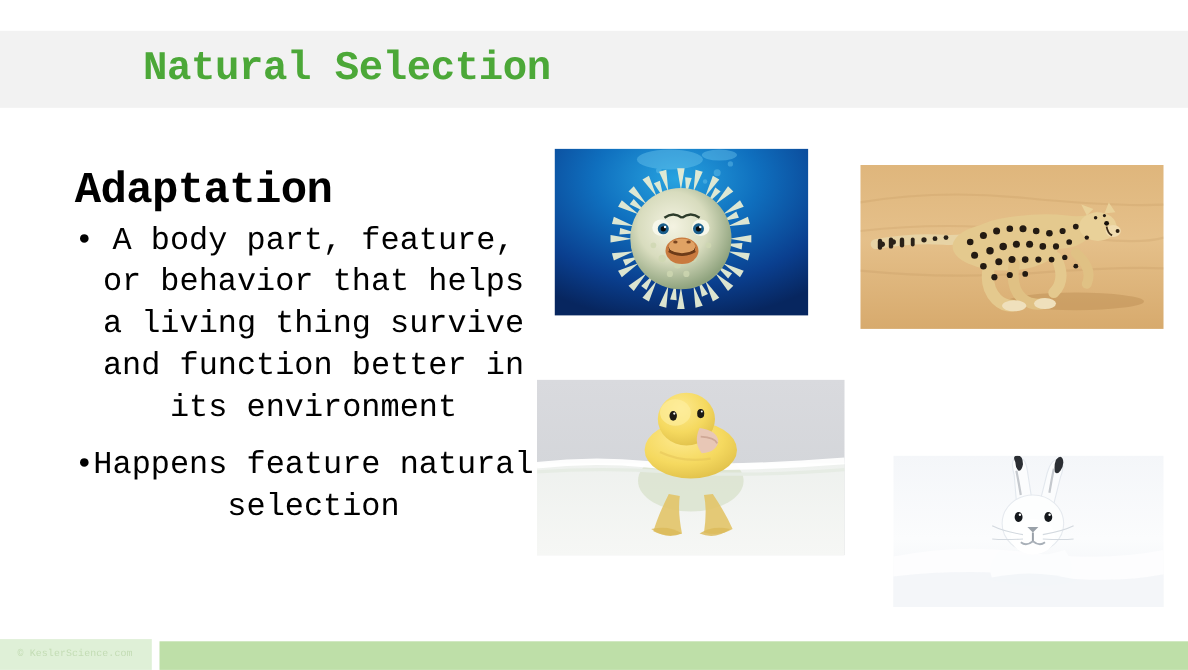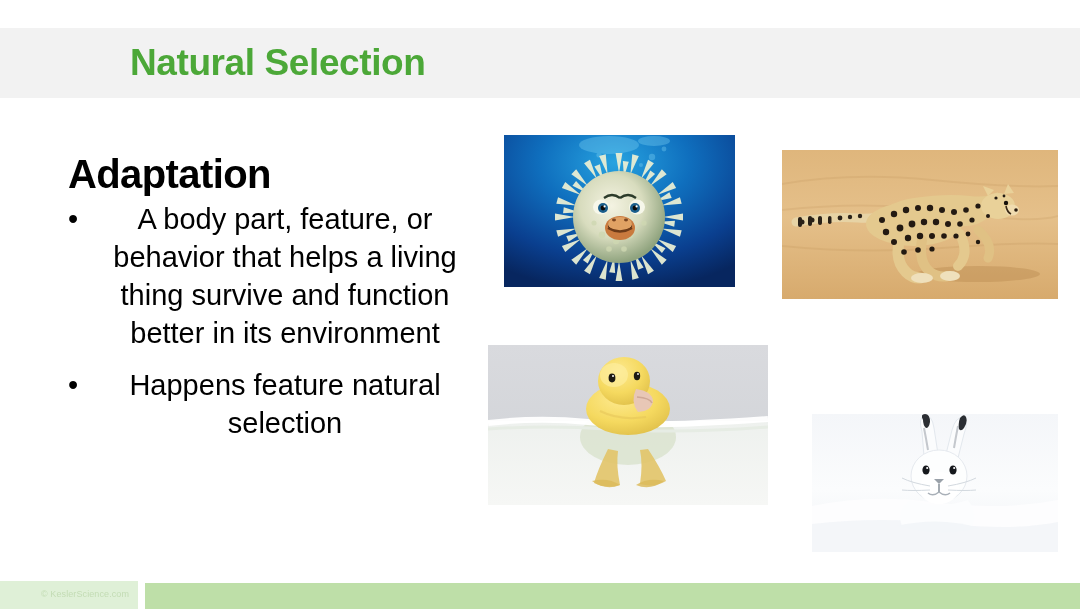--- a/index.html
+++ b/index.html
@@ -2,21 +2,21 @@
 <html><head>
 <meta charset="utf-8">
 <style>
   * { margin:0; padding:0; box-sizing:border-box; }
   html, body {
     width:1080px; height:609px;
     background:#ffffff;
     font-family:"Liberation Sans", sans-serif;
     overflow:hidden;
   }
-  .slide { position:relative; width:1080px; height:609px; background:#ffffff; }
+  .slide { position:relative; width:1080px; height:609px; background:#ffffff;font-family:Liberation Mono, monospace; }
 
   
   .header-band {
     position:absolute; left:0; top:28px; width:1080px; height:70px;
     background:#f2f2f2;
   }
   .slide-title {
     position:absolute; left:130px; top:42px;
     font-size:37px; font-weight:bold; letter-spacing:-0.4px;
     color:#4ca838;
@@ -46,21 +46,21 @@
   #photo-duckling   { left:488px; top:345px; width:280px; height:160px; }
   #photo-hare       { left:812px; top:414px; width:246px; height:138px; }
 
   
   .footer-left {
     position:absolute; left:0; top:581px; width:138px; height:28px;
     background:#dff0d7;
   }
   .footer-credit {
     position:absolute; left:16px; top:589px;
-    font-size:9px; color:#c3dcb4; letter-spacing:0.1px;margin-left:25px;
+    font-size:9px; color:#c3dcb4; letter-spacing:0.1px;
   }
   .footer-bar {
     position:absolute; left:145px; top:583px; width:935px; height:26px;
     background:#bedfa8;
   }
 </style>
 </head>
 <body>
 
 <div class="slide">

